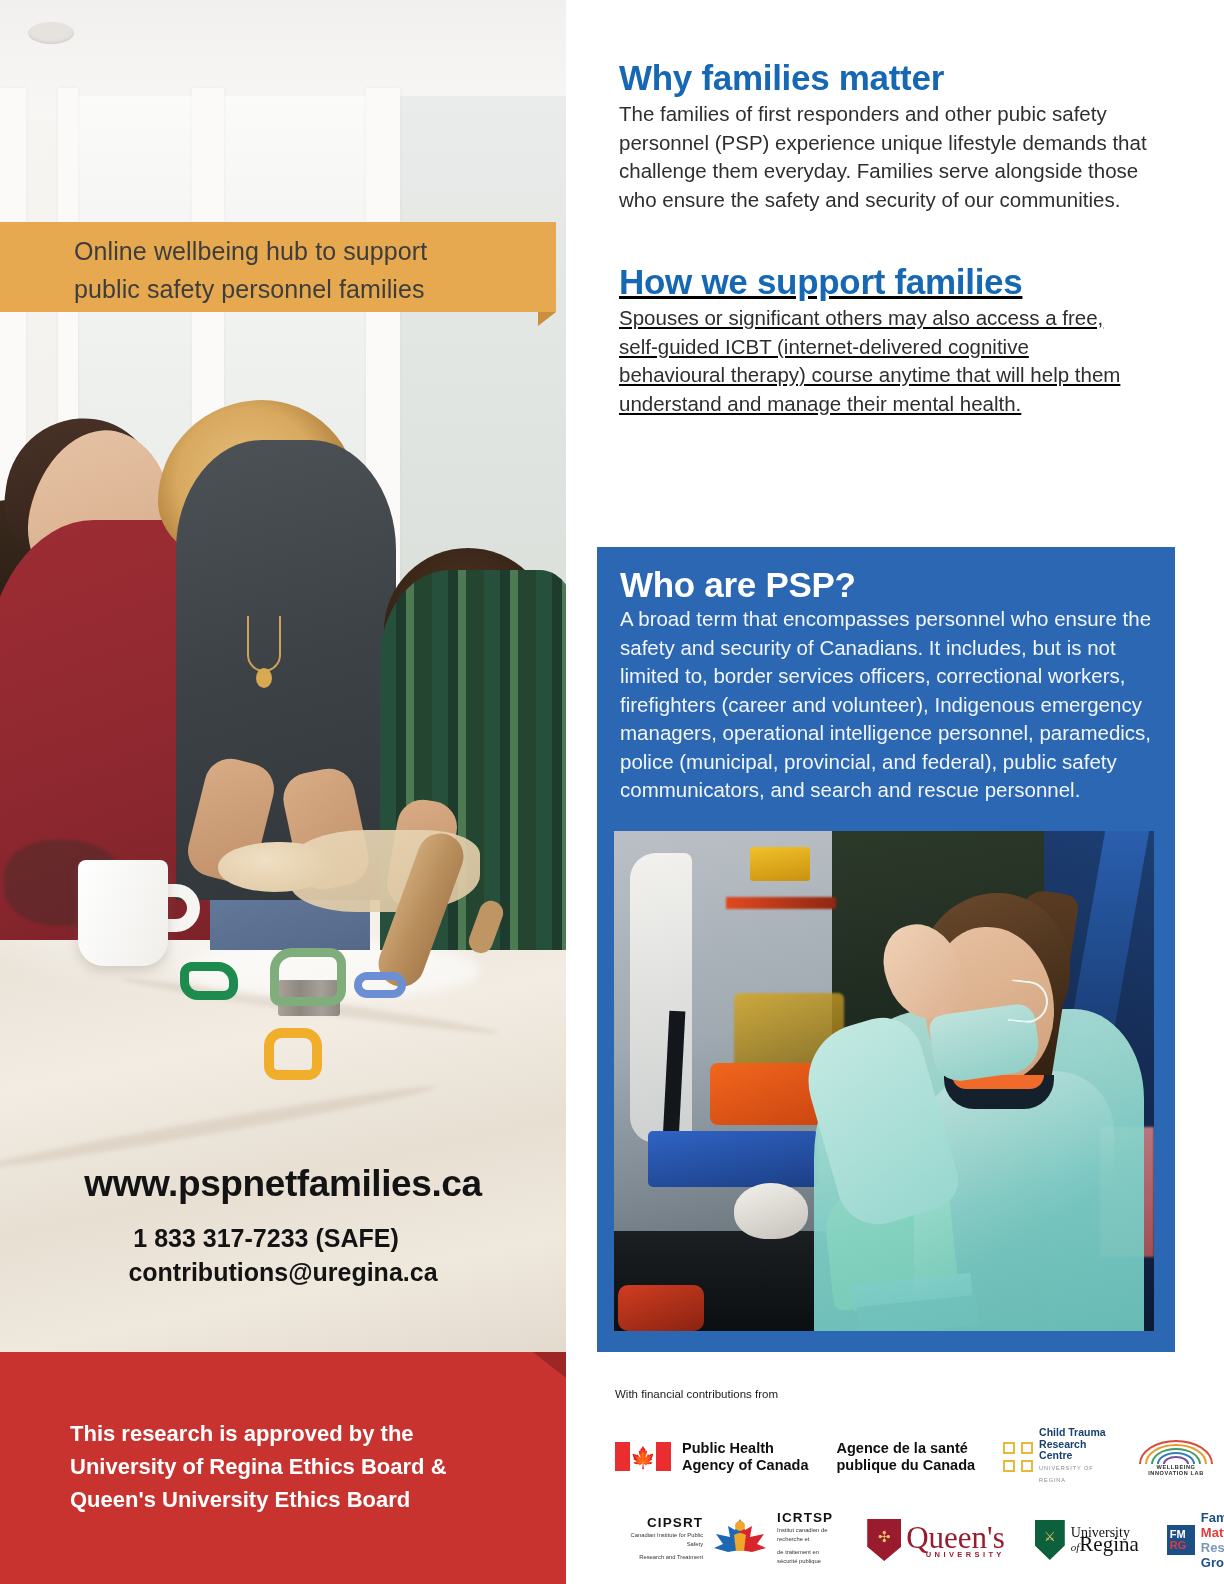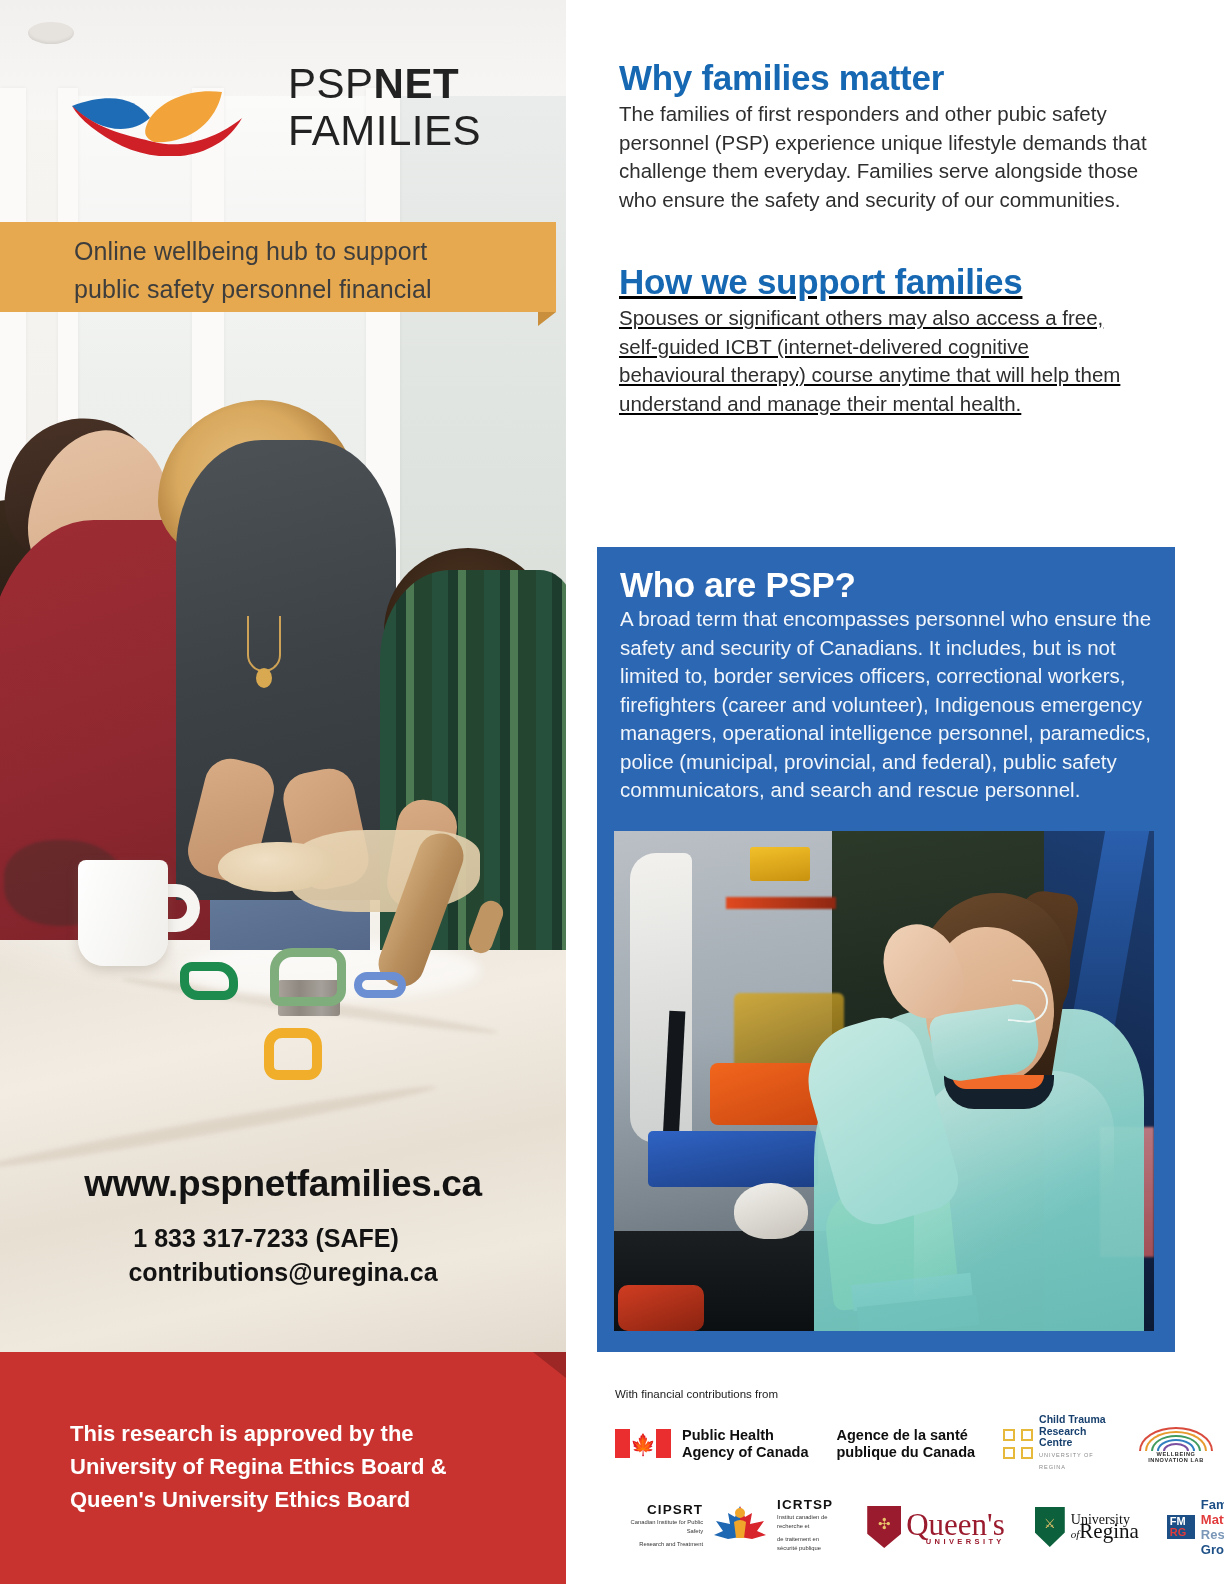--- a/index.html
+++ b/index.html
@@ -256,21 +256,21 @@
      background:#14202c; border-radius:0 0 30px 30px; }
   .mp-collar-o { position:absolute; left:338px; top:244px; width:92px; height:14px;
      background:#f06a2a; border-radius:0 0 18px 18px; }
   .mp-pink { position:absolute; left:486px; top:296px; width:54px; height:130px;
      background:linear-gradient(180deg,#f0908e,#d4605f); opacity:.75; filter:blur(1px); }
   .mp-redfloor { position:absolute; left:4px; top:454px; width:86px; height:46px;
      background:linear-gradient(160deg,#d03d22,#8a2310); border-radius:10px; filter:blur(.7px);}
 
   
   .funders { position:absolute; left:18px; top:1388px; width:600px; }
-  .funders-label { font-size:11.5px; color:#222; margin-bottom:14px; }
+  .funders-label { font-size:11.5px; color:#222; margin-bottom:27px; }
   .f-row { display:flex; align-items:center; }
   .f-row1 { gap:0; }
   .f-row2 { margin-top:24px; }
 
   .ca-flag { width:56px; height:29px; background:#fff; position:relative; flex:none;
      box-shadow:inset 0 0 0 1px #fff; }
   .ca-flag::before, .ca-flag::after { content:""; position:absolute; top:0; width:15px; height:29px; background:#ea2d2e; }
   .ca-flag::before { left:0; } .ca-flag::after { right:0; }
   .ca-leaf { position:absolute; left:50%; top:50%; transform:translate(-50%,-50%); font-size:21px; color:#ea2d2e; line-height:1; }
   .phac-txt { margin-left:11px; font-size:14.5px; font-weight:700; line-height:17px; color:#0f0f0f; white-space:nowrap; }
@@ -310,21 +310,21 @@
   .uregina { display:flex; align-items:center; margin-left:30px; }
   .ur-shield { width:30px; height:40px; background:#0c613c; flex:none;
      clip-path: polygon(0 0,100% 0,100% 64%,50% 100%,0 64%); position:relative; }
   .ur-shield span { position:absolute; left:50%; top:40%; transform:translate(-50%,-50%); color:#e8c36a; font-size:13px; }
   .ur-txt { margin-left:6px; line-height:14px; }
   .ur-txt .u1 { font-family:"Liberation Serif", serif; font-size:14px; color:#111; display:block; }
   .ur-txt .u2 { font-family:"Liberation Serif", serif; font-size:21px; color:#111; display:block; margin-top:-3px; }
   .ur-txt .u2 em { font-size:11px; font-style:italic; }
 
   .fmrg { display:flex; align-items:center; margin-left:28px; }
-  .fmrg-mark { width:28px; height:24px; background:#1c4f86; flex:none; position:relative;
+  .fmrg-mark { width:28px; height:30px; background:#1c4f86; flex:none; position:relative;
      display:flex; flex-direction:column; justify-content:center; padding-left:3px; }
   .fmrg-mark b { color:#fff; font-size:11px; line-height:11px; display:block; }
   .fmrg-mark b.r { color:#e23b3b; }
   .fmrg-txt { margin-left:6px; line-height:15px; }
   .fmrg-txt .l { font-size:13px; font-weight:700; display:block; }
   .fmrg-txt .l .a { color:#1c4f86; } .fmrg-txt .l .b { color:#e23b3b; }
   .fmrg-txt .l .c { color:#7a97b8; } .fmrg-txt .l .d { color:#1c4f86; }
 </style>
 </head>
 <body>
@@ -384,37 +384,26 @@
       <div class="mug-handle"></div>
       <div class="mug"></div>
 
       <div class="cutter cutter-green"></div>
       <div class="cutter-sage-tin"></div>
       <div class="cutter cutter-sage"></div>
       <div class="cutter cutter-blue"></div>
       <div class="cutter cutter-yellow"></div>
     </div>
 
-    <div class="logo-wrap">
-      <svg class="logo-swoosh" viewBox="0 0 200 72">
-        <path d="M2 22 C 40 8, 66 14, 80 34 C 60 52, 28 48, 2 22 Z" fill="#1e6cb5"></path>
-        <path d="M80 34 C 94 14, 124 4, 152 8 C 146 38, 120 60, 84 58 C 70 52, 76 42, 80 34 Z" fill="#f2a43a"></path>
-        <path d="M2 22 C 30 48, 62 52, 84 58 C 116 66, 150 52, 172 34 C 150 74, 96 82, 52 62 C 28 50, 10 36, 2 22 Z" fill="#cf2027"></path>
-      </svg>
-      <div class="logo-text">
-        <span>PSP</span><b>NET</b><br>
-        <span>FAMILIES</span>
-      </div>
-    </div>
 
     <div class="orange-banner"></div>
     <div class="orange-fold"></div>
     <div class="orange-banner-text">
       <span>Online wellbeing hub to support</span><br>
-      <span>public safety personnel financial</span>
+      <span>public safety personnel families</span>
     </div>
 
     <div class="url-text">www.pspnetfamilies.ca</div>
     <div class="phone-text">1 833 317-7233 (SAFE)</div>
     <div class="email-text">contributions@uregina.ca</div>
 
     <div class="red-band"></div>
     <div class="red-fold"></div>
     <div class="red-text">
       <span>This research is approved by the</span><br>

